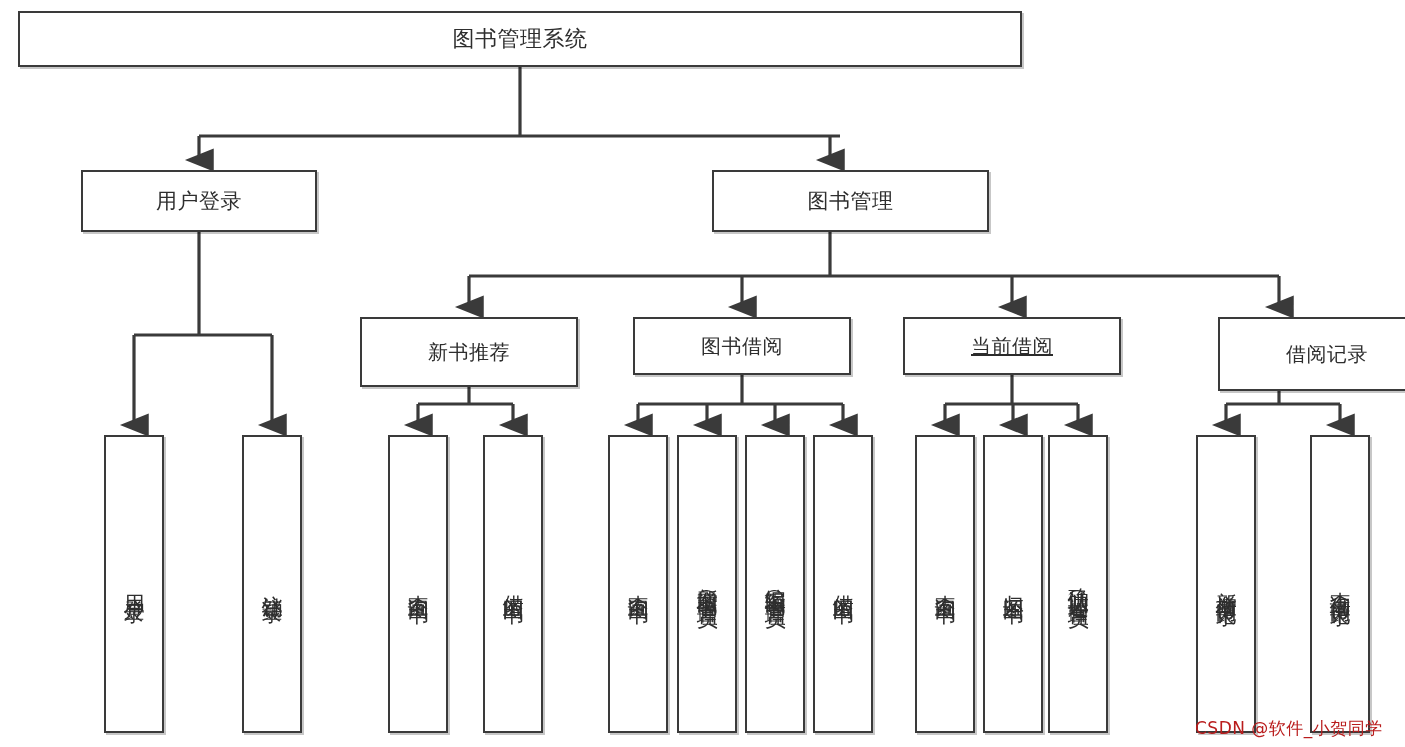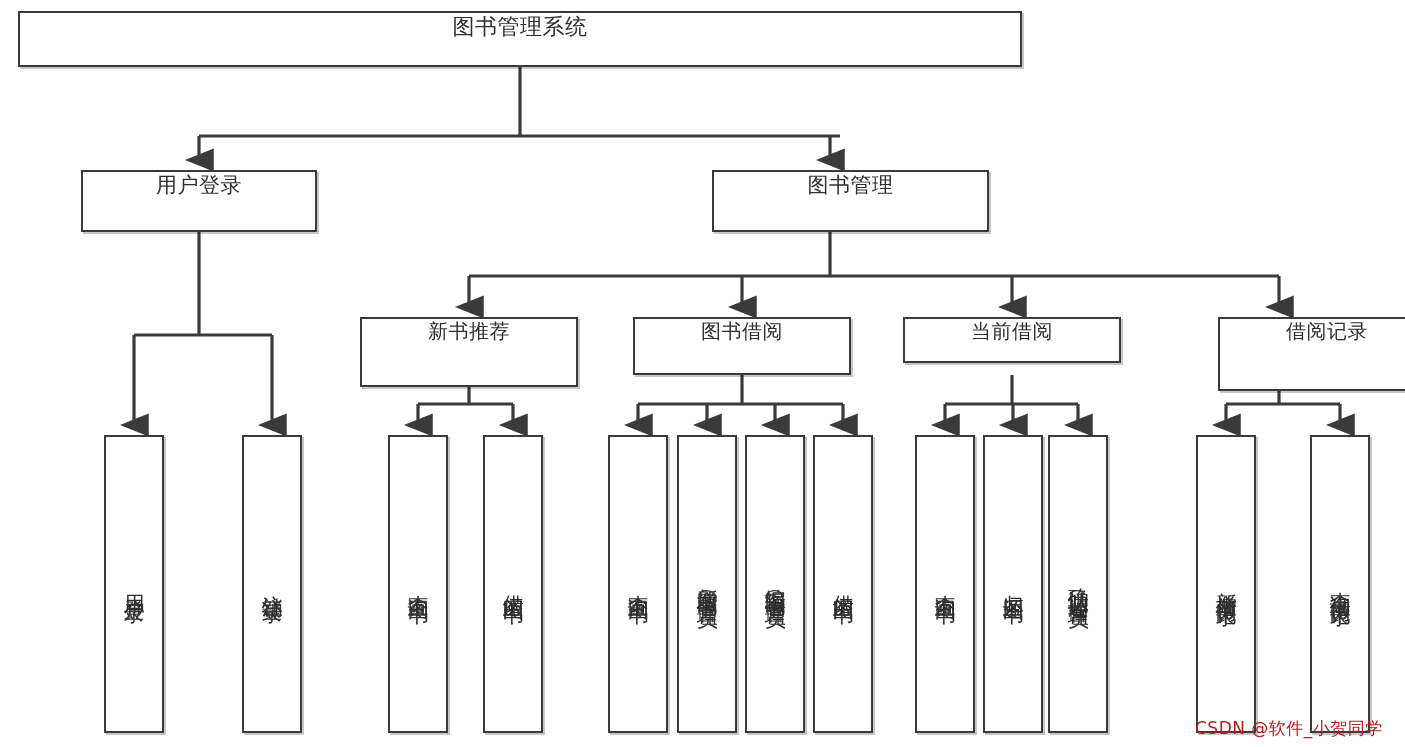--- a/index.html
+++ b/index.html
@@ -28,20 +28,21 @@
     height: 747px;
     pointer-events: none;
   }
   .node {
     position: absolute;
     box-sizing: border-box;
     background: #ffffff;
     border: 2px solid #3a3a3a;
     box-shadow: 2px 2px 0 rgba(0,0,0,0.22);
     display: flex;
+    align-items: center;
     justify-content: center;
     text-align: center;
   }
   .node .label {
     font-size: 21px;
     line-height: 1.25;
     letter-spacing: 0.5px;
     color: #2e2e2e;
     white-space: pre;
   }
@@ -128,21 +129,21 @@
   <div class="node level2" style="left:712px; top:170px; width:277px; height:62px;">
     <span class="label">图书管理</span>
   </div>
 
   <div class="node level3" style="left:360px; top:317px; width:218px; height:70px;">
     <span class="label">新书推荐</span>
   </div>
   <div class="node level3" style="left:633px; top:317px; width:218px; height:58px;">
     <span class="label">图书借阅</span>
   </div>
-  <div class="node level3" style="left:903px; top:317px; width:218px; height:46px;">
+  <div class="node level3" style="left:903px; top:317px; width:218px; height:58px;text-decoration:underline;">
     <span class="label">当前借阅</span>
   </div>
   <div class="node level3" style="left:1170px; top:317px; width:218px; height:74px;margin-left:48px;">
     <span class="label">借阅记录</span>
   </div>
 
   <div class="node vertical" style="left:104px; top:435px; width:60px; height:298px;">
     <span class="label">用户登录</span>
   </div>
   <div class="node vertical" style="left:242px; top:435px; width:60px; height:298px;">

